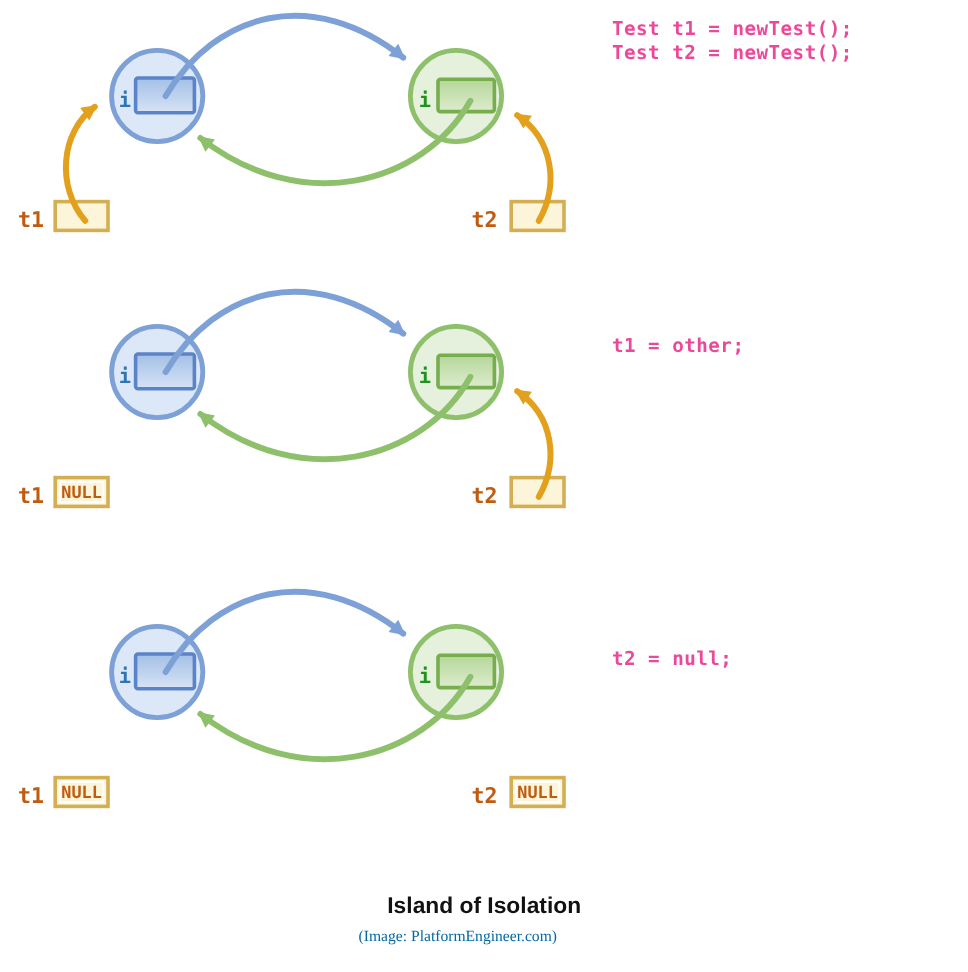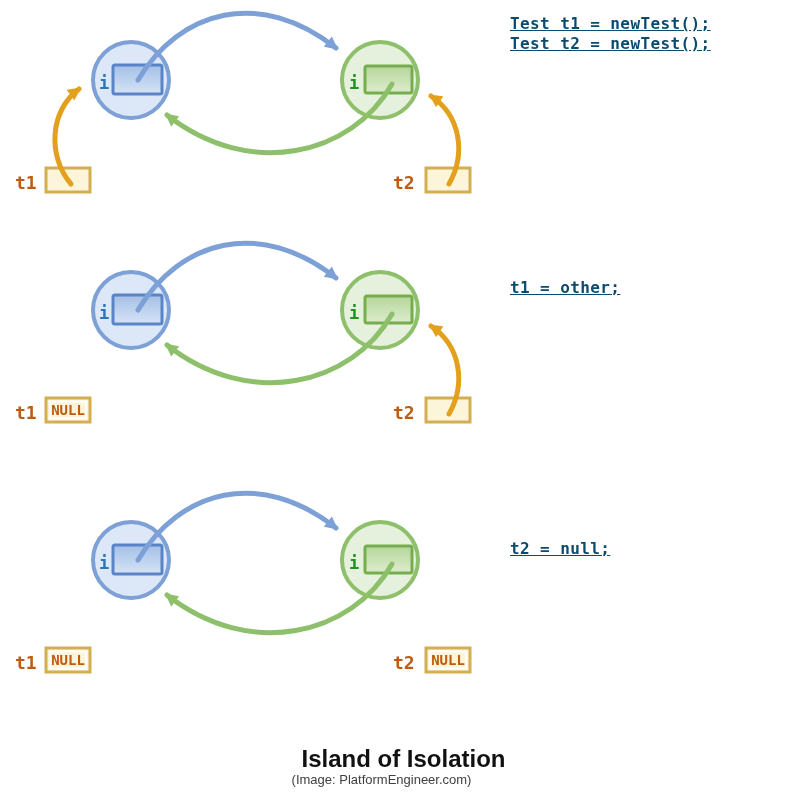--- a/index.html
+++ b/index.html
@@ -7,34 +7,33 @@
     width:807px;height:810px;background:#ffffff;position:relative;overflow:hidden;
     font-family:"DejaVu Sans Mono","Liberation Mono",monospace;
   }
   .stage{position:absolute;left:0;top:0;width:807px;height:810px;}
   svg.row{position:absolute;left:0;width:480px;height:230px;}
   #row1{top:0;}
   #row2{top:230px;}
   #row3{top:480px;}
   .note{
     position:absolute;left:510px;width:297px;
-    color:#0c4a6e;font-weight:bold;font-size:16px;line-height:20px;
+    color:#ec4899;font-weight:bold;font-size:16px;line-height:20px;
     letter-spacing:0.4px;white-space:pre-line;
     font-family:"DejaVu Sans Mono","Liberation Mono",monospace;
-    text-decoration:underline;
   }
   .caption-title{
     position:absolute;left:0;top:745px;width:807px;text-align:center;
     font-family:"Liberation Sans","DejaVu Sans",sans-serif;
-    font-size:24px;font-weight:bold;color:#111;
+    font-size:19px;font-weight:bold;color:#111;
   }
   .caption-sub{
     position:absolute;left:0;top:772px;width:763px;text-align:center;
-    font-family:Liberation Sans, sans-serif;
-    font-size:13px;color:#404040;
+    font-family:Liberation Serif, serif;
+    font-size:13px;color:#0369a1;
   }
   svg text{font-family:"DejaVu Sans Mono","Liberation Mono",monospace;font-weight:bold;}
   .obj-i-blue{fill:#2e75b6;font-size:17px;}
   .obj-i-green{fill:#1f9320;font-size:17px;}
   .tlabel{fill:#c05b0f;font-size:18px;}
   .nulltext{fill:#c05b0f;font-size:14px;text-anchor:middle;}
 </style>
 </head>
 <body>
 

